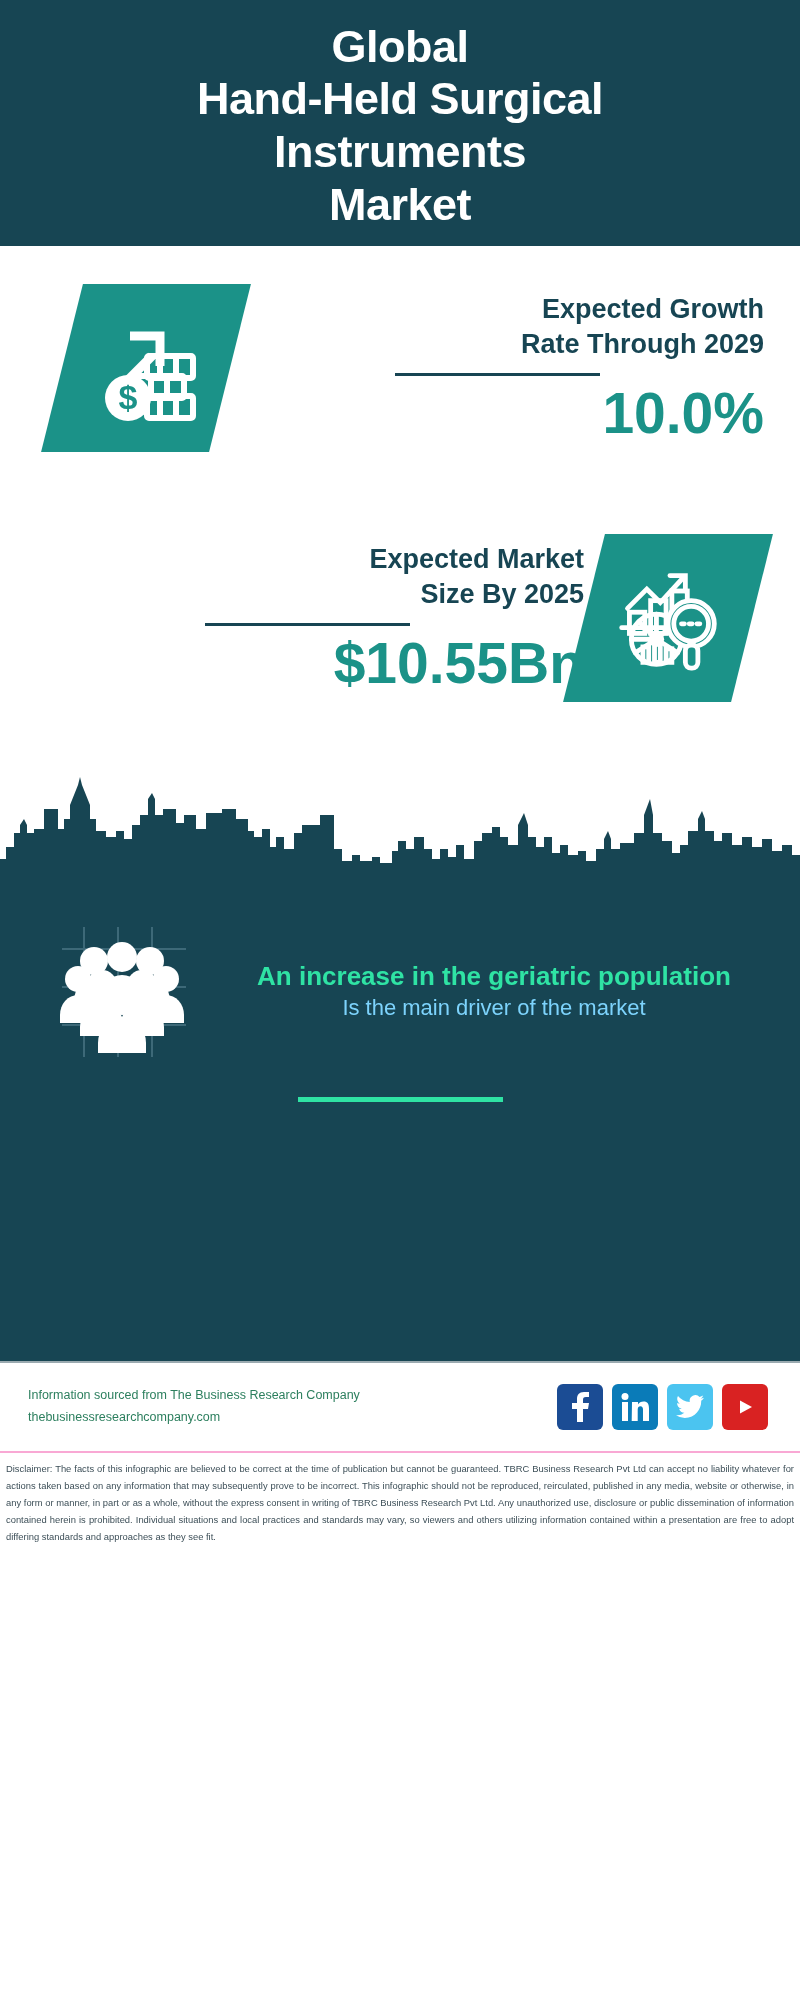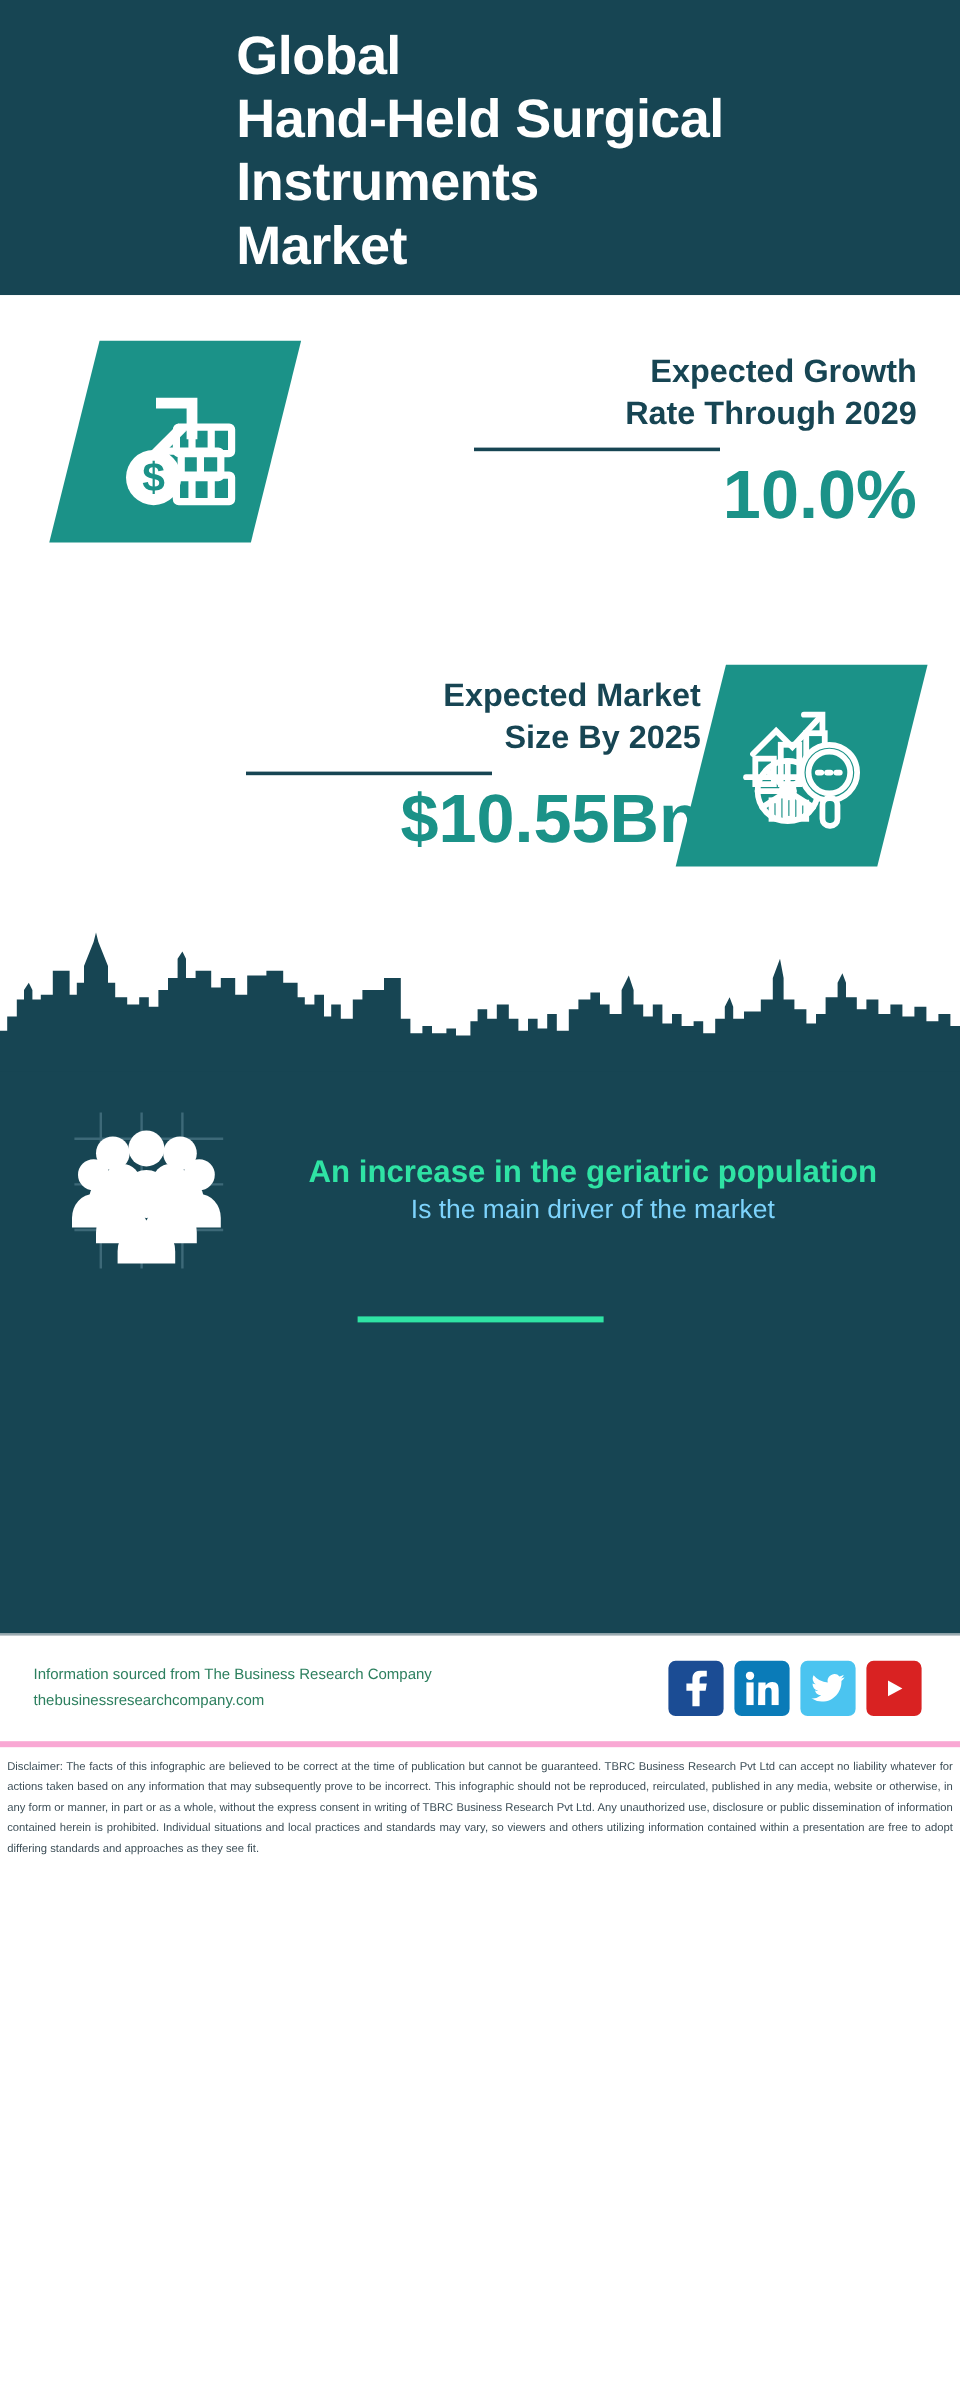--- a/index.html
+++ b/index.html
@@ -17,29 +17,30 @@
     height:246px;
     display:flex; flex-direction:column;
     align-items:center; justify-content:center;
     padding-top:6px;
   }
   .header h1 {
     color:#ffffff;
     font-size:45px;
     font-weight:bold;
     line-height:1.17;
+    text-align:center;
     letter-spacing:-0.5px;
   }
 
   
   .white-zone { background:#ffffff; height:530px; position:relative; }
 
   .stat-row { display:flex; align-items:center; position:absolute; width:100%; }
   .stat-row.row1 { top:38px; left:0; }
-  .stat-row.row2 { top:308px; left:0; }
+  .stat-row.row2 { top:288px; left:0; }
 
   .para {
     width:168px; height:168px;
     background:#1B9288;
     transform:skewX(-14deg);
     display:flex; align-items:center; justify-content:center;
     flex:0 0 auto;
   }
   .para .ico { transform:skewX(14deg); display:block; }
 
@@ -124,21 +125,21 @@
     width:46px; height:46px; border-radius:6px;
     display:flex; align-items:center; justify-content:center;
   }
   .soc.fb { background:#1B4C94; }
   .soc.li { background:#0A7BB8; }
   .soc.tw { background:#4BC4F0; }
   .soc.yt { background:#D92222; }
 
   
   .disclaimer {
-    border-top:5px solid #f9a8d4;
+    border-top:2px solid #f9a8d4;
     padding:7px 6px 0 6px;
     background:#ffffff;
   }
   .disclaimer p {
     color:#3d4f58;
     font-size:9.4px;
     line-height:1.82;
     text-align:justify;
   }
 </style>

